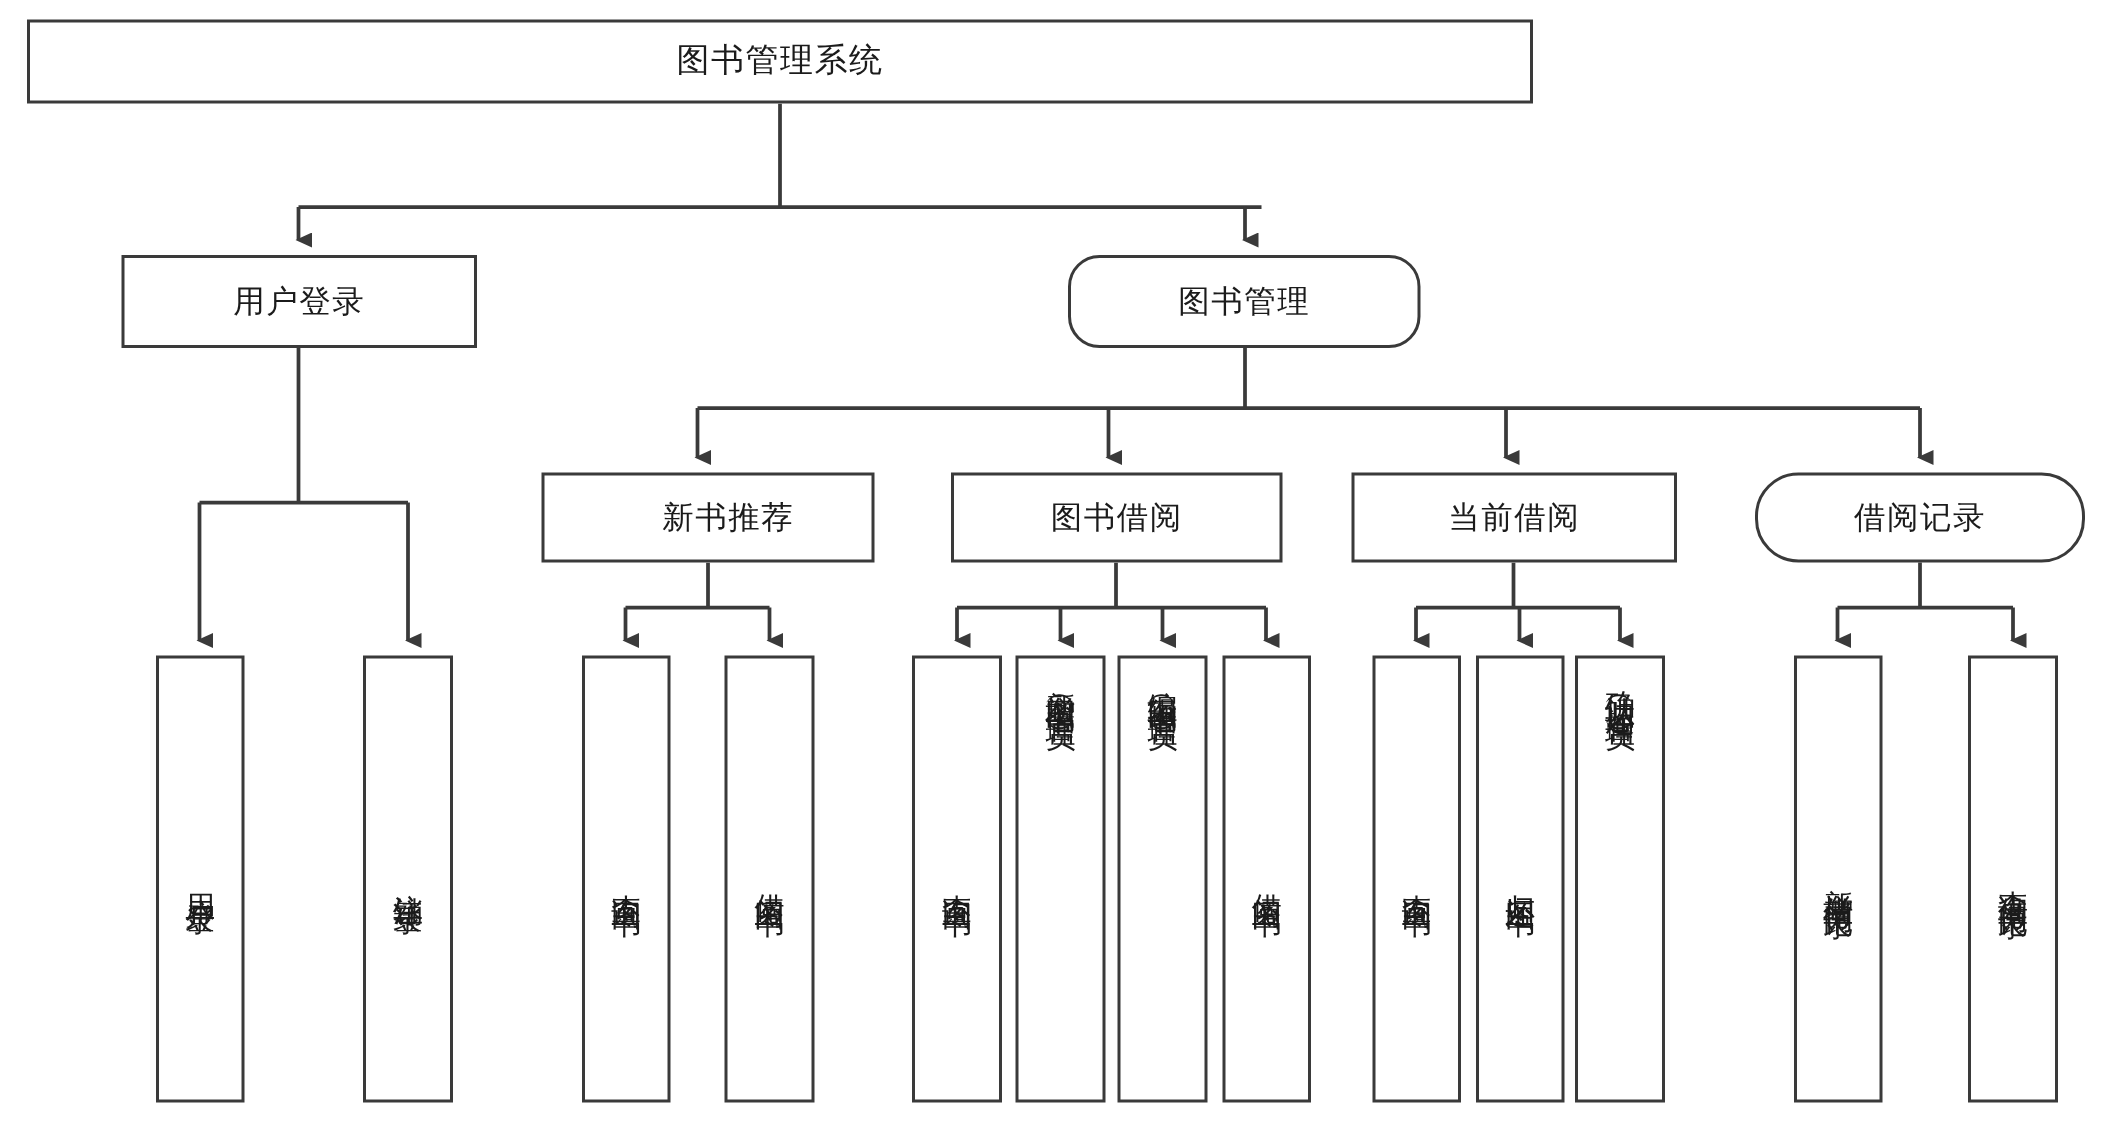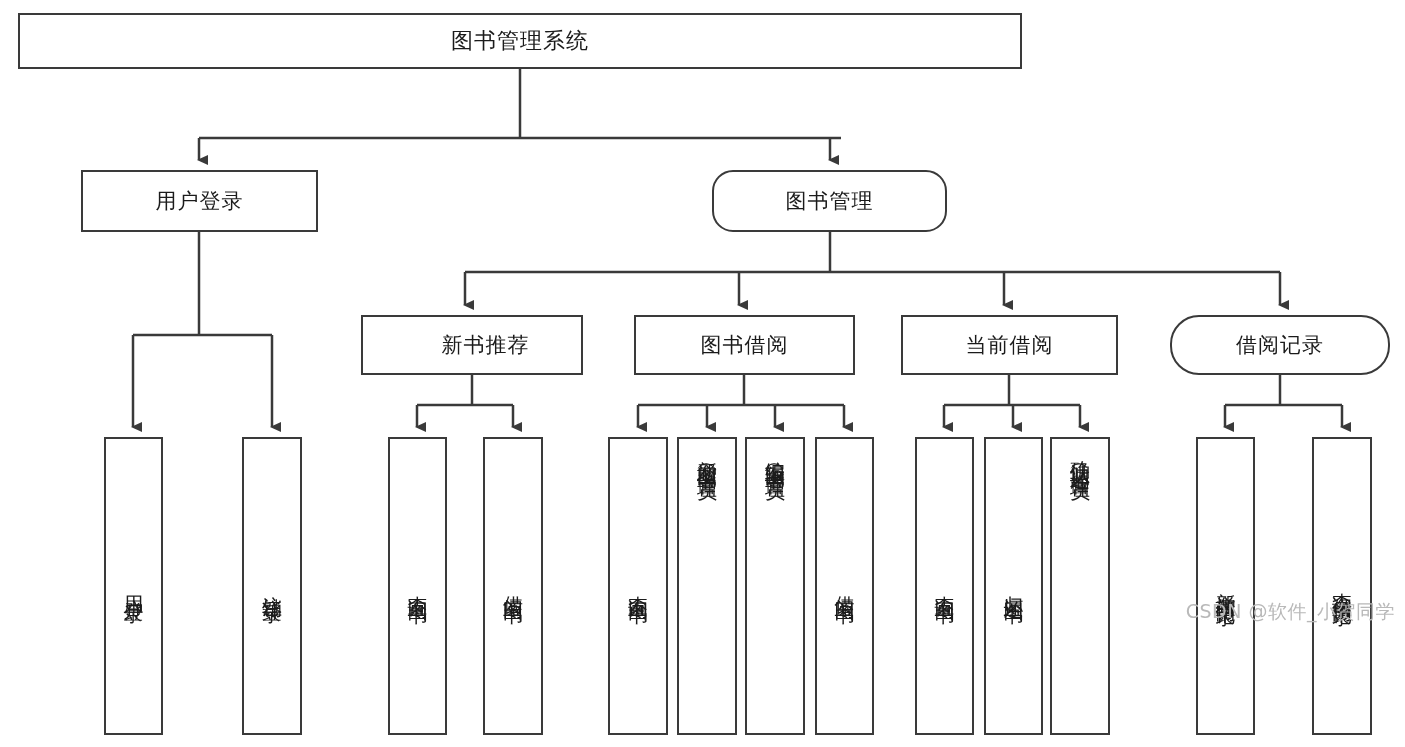--- a/index.html
+++ b/index.html
@@ -171,14 +171,13 @@
   <div class="node leaf top" style="left: 1050px; top: 437px; width: 60px; height: 298px;">
     <span class="lbl">确认归还（管理员）</span>
   </div>
   <div class="node leaf center" style="left: 1196px; top: 437px; width: 59px; height: 298px;">
     <span class="lbl">新增借阅记录</span>
   </div>
   <div class="node leaf center" style="left: 1312px; top: 437px; width: 60px; height: 298px;">
     <span class="lbl">查询借阅记录</span>
   </div>
 
-  <div class="watermark">CSDN @软件_小贺同学</div>
 </div>
 
 </body></html>

